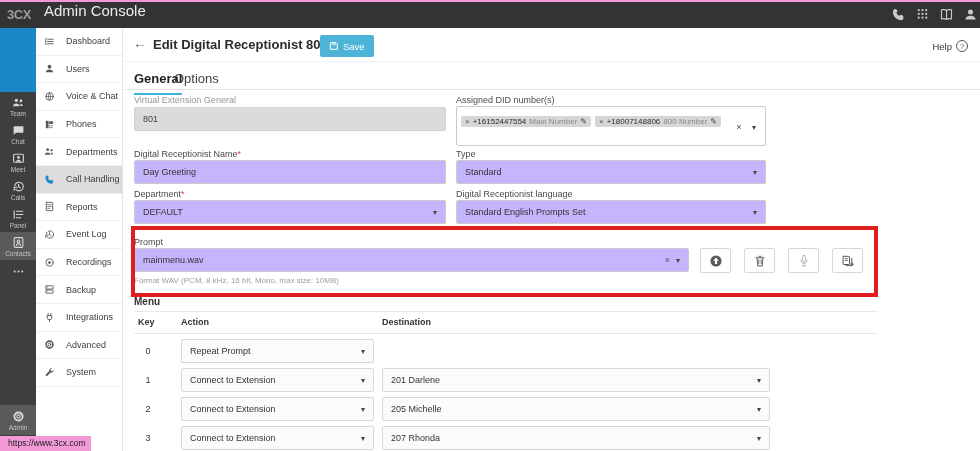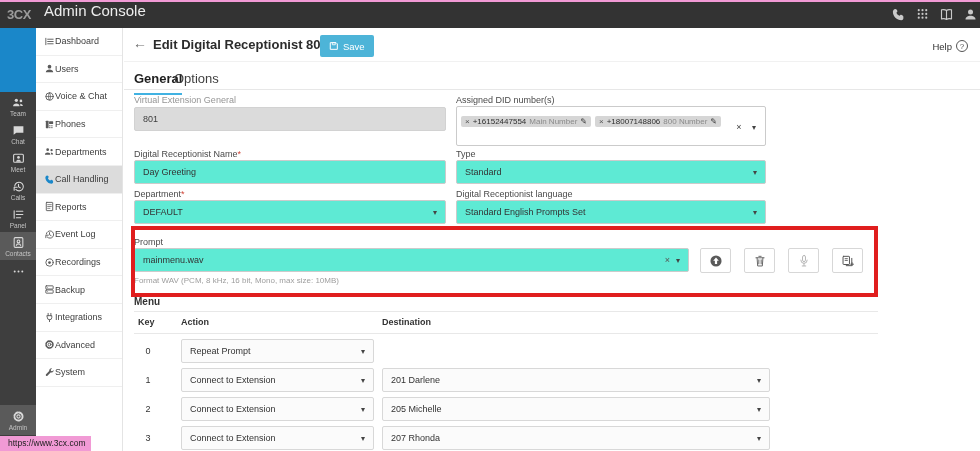--- a/index.html
+++ b/index.html
@@ -33,21 +33,21 @@
   .rail-item.more { height:22px; }
   .rail-item.sel { background:#5a5a5a; }
   .rail-blue-block { position:absolute; left:0; top:0; width:36px; height:64px; }
   .rail-bottom { position:absolute; left:0; bottom:0; width:36px; }
   .rail-bottom .rail-item { height:30px; }
   .rail-bottom .cut { height:16px; overflow:hidden; justify-content:flex-start; padding-top:3px; }
 
   
   .sidebar { position:absolute; left:36px; top:28px; width:87px; height:423px; background:#fff;
     border-right:1px solid #e4e4e4; z-index:8; }
-  .side-item { height:27.6px; display:flex; align-items:center; gap:0; padding-left:8px;
+  .side-item { height:27.6px; display:flex; align-items:center; gap:11px; padding-left:8px;
     border-bottom:1px solid #efefef; font-size:9px; color:#3d3d3d; cursor:pointer; white-space:nowrap; }
   .side-item .ic { width:11px; height:11px; color:#5a5a5a; flex:none; }
   .side-item.sel { background:#dcdcdc; }
 
   
   .main { position:absolute; left:124px; top:28px; width:856px; height:423px; background:#fff; }
   .page-head { position:absolute; left:0; top:0; width:100%; height:34px; border-bottom:1px solid #f1f1f1; }
   .back { position:absolute; left:9px; top:7px; font-size:14px; color:#6b6b6b; cursor:pointer; }
   .page-title { position:absolute; left:29px; top:9px; font-size:13px; font-weight:bold; color:#2c2c2c; }
   .save-btn { position:absolute; left:196px; top:7px; height:22px; padding:0 9px; border:none; border-radius:2px;
@@ -62,21 +62,21 @@
   .tabs { position:absolute; left:0; top:40px; width:100%; height:22px; border-bottom:1px solid #e7e7e7; }
   .tab { position:absolute; top:3px; font-size:13px; color:#3f3f3f; cursor:pointer; padding-bottom:7px; }
   .tab.active { font-weight:bold; color:#1e1e1e; border-bottom:2px solid; }
   .tab0 { left:10px; } .tab1 { left:50px; }
 
   .lbl { position:absolute; font-size:9px; color:#4a4a4a; white-space:nowrap; }
   .lbl.dim { color:#959595; }
   .req { color:#d04437; }
   .hintline { position:absolute; font-size:8px; color:#9d9d9d; }
 
-  .field { position:absolute; height:24px; border:1px solid #cbcbcb; border-radius:2px; background:#5eead4;
+  .field { position:absolute; height:24px; border:1px solid #cbcbcb; border-radius:2px; background:#c4b5fd;
     font-size:9px; color:#333; display:flex; align-items:center; padding:0 8px; }
   .field.disabled { background:#dbdbdb; border-color:#d2d2d2; color:#3e3e3e; }
   .field input { border:none; outline:none; background:transparent; width:100%; font-size:9px; color:#333;
     font-family:"Liberation Sans",sans-serif; }
   .sel-caret { margin-left:auto; font-size:8px; color:#444; }
   .clear-x { margin-left:auto; font-size:9px; color:#555; padding:0 6px; cursor:pointer; }
   .clear-x + .sel-caret { margin-left:0; }
 
   .colL { left:10px; width:312px; }
   .colR { left:332px; width:310px; }

